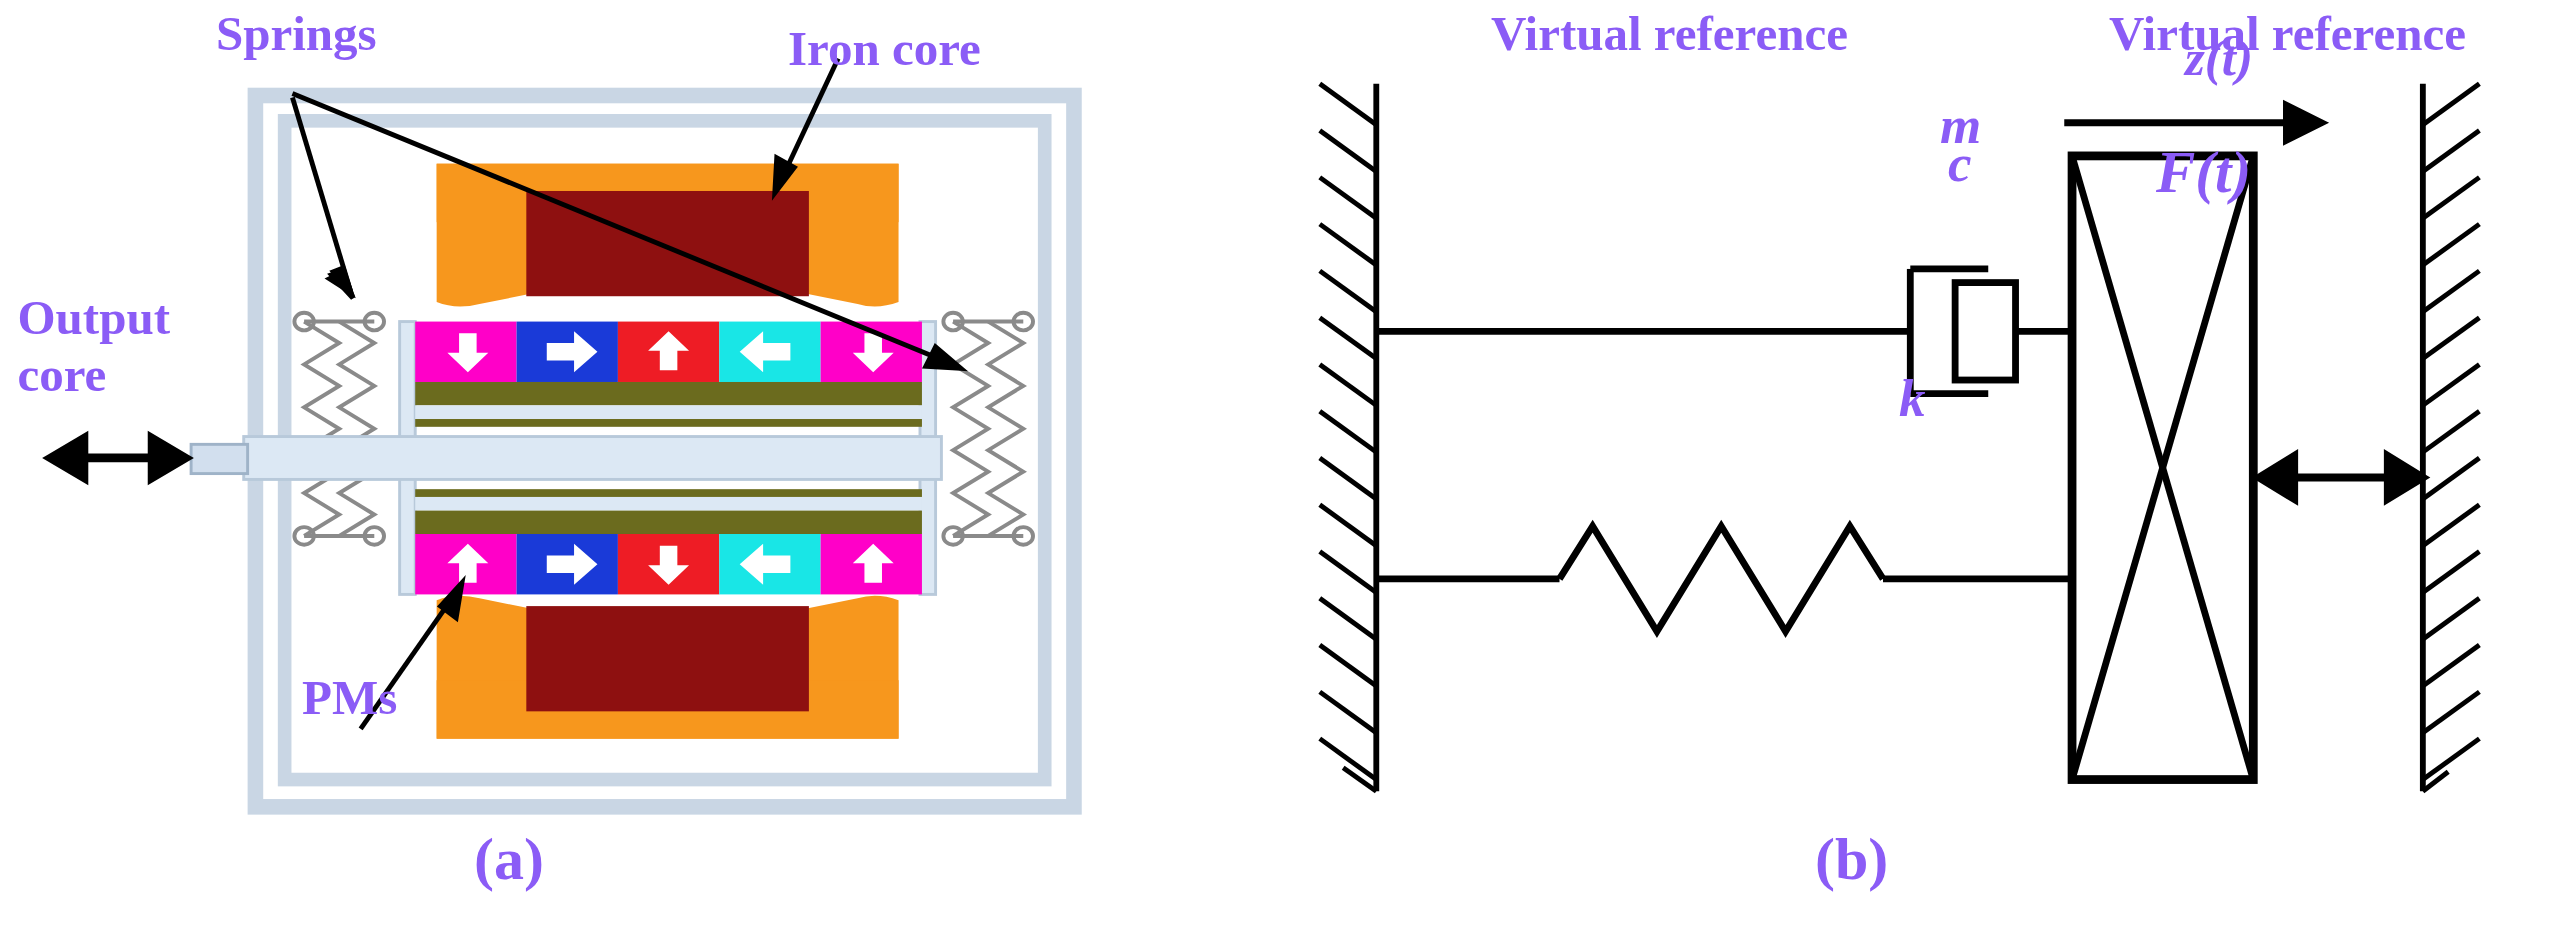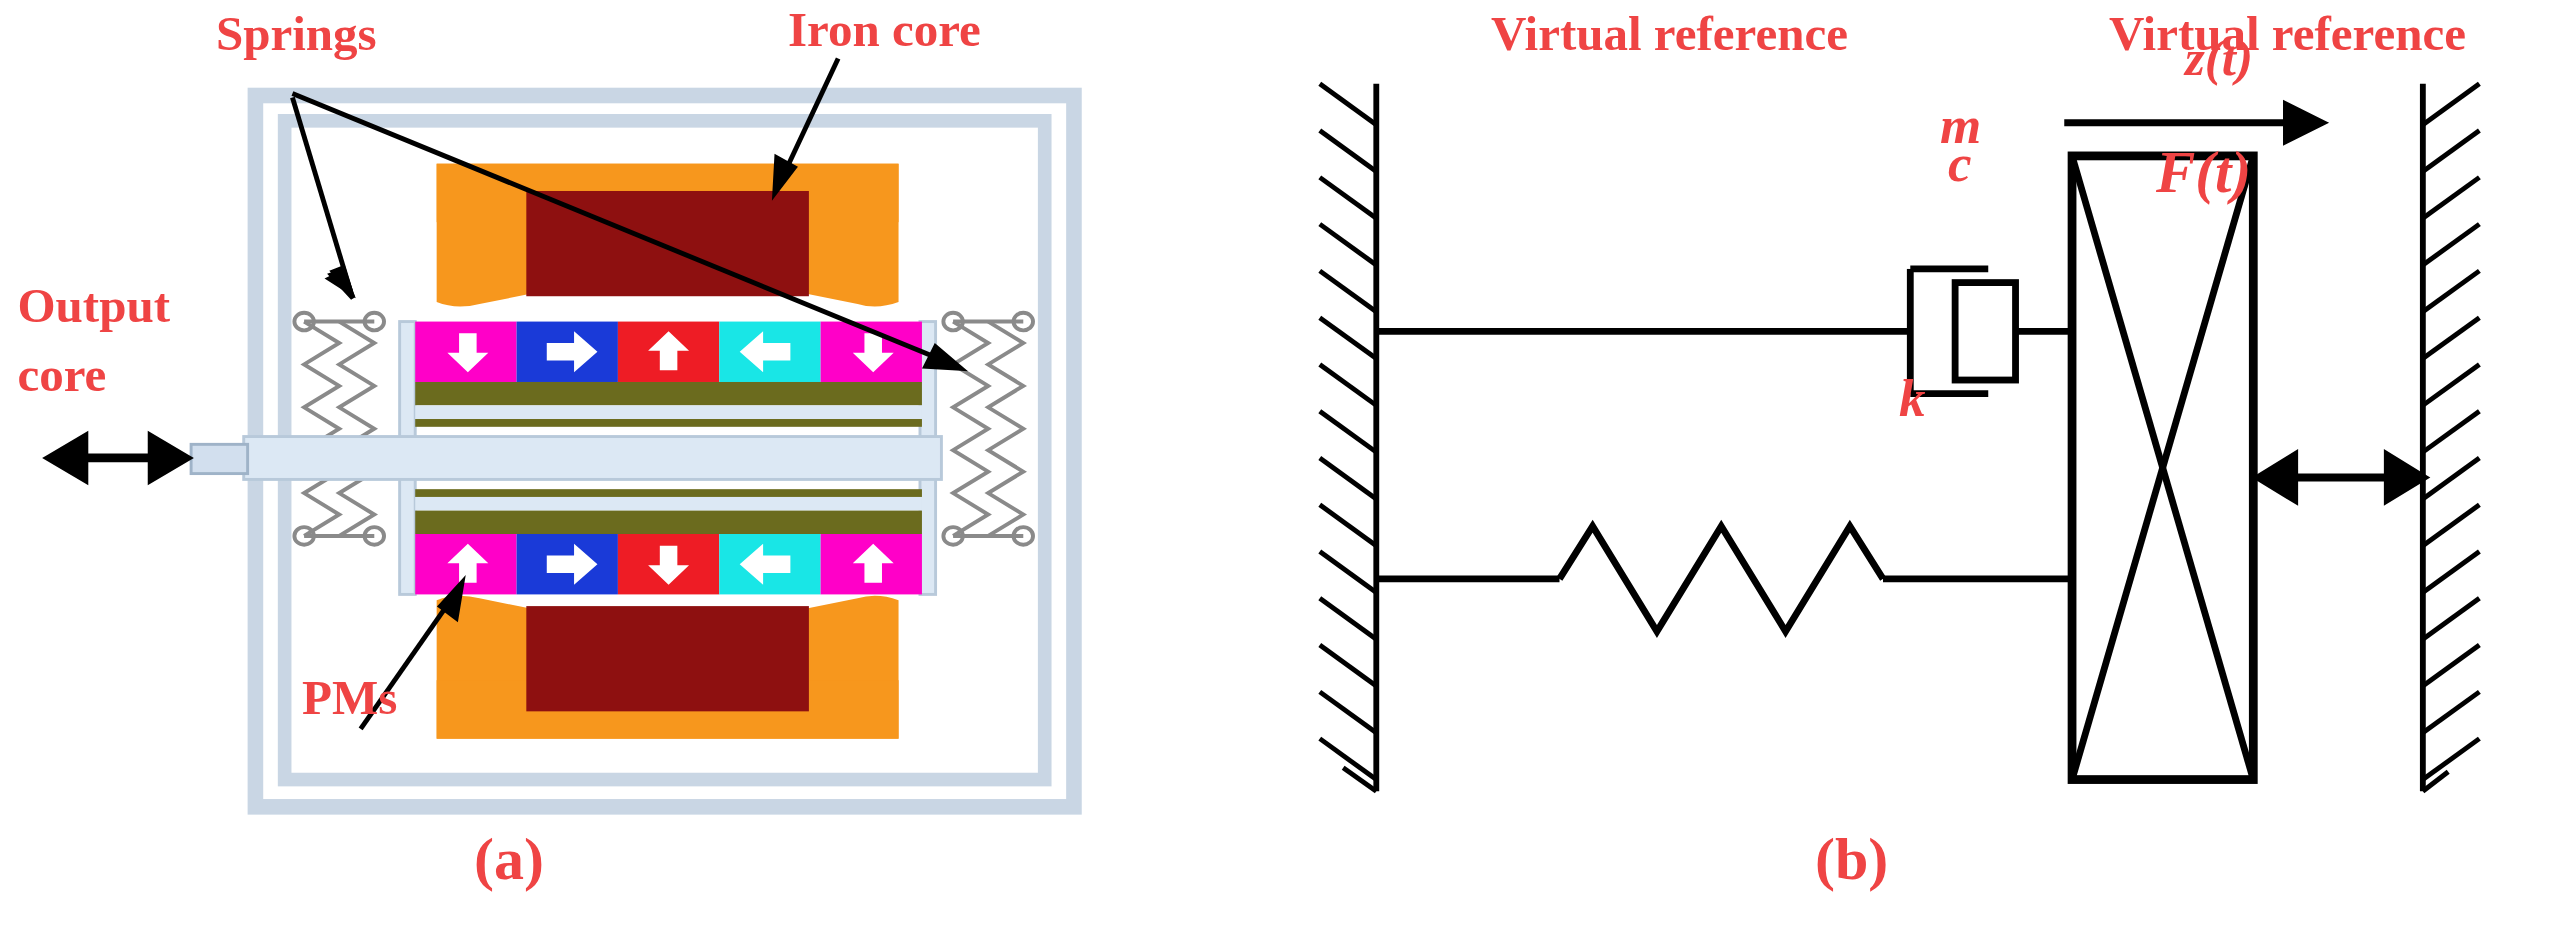--- a/index.html
+++ b/index.html
@@ -15,21 +15,21 @@
     overflow: hidden;
   }
   .figure {
     position: absolute;
     inset: 0;
   }
   .label {
     position: absolute;
     font-family: "Liberation Serif", serif;
     font-weight: bold;
-    color: #ef4444;
+    color: #8b5cf6;
     white-space: pre;
     line-height: 1.08;
   }
   .panel-caption {
     font-size: 60px;
     font-weight: bold;
   }
   .big-label {
     font-size: 49px;
   }
@@ -174,22 +174,22 @@
     </g>
 
     <g data-name="leader-pms" stroke="#000000" stroke-width="5" fill="#000000">
       <line x1="370" y1="748" x2="468" y2="608"></line>
       <polygon points="474,598 468,634 452,622"></polygon>
     </g>
 
   </svg>
 
   <div class="label big-label" style="left:216px; top:7.8px;" data-name="label-springs">Springs</div>
-  <div class="label big-label" style="left:788px; top:4px;" data-name="label-iron-core">Iron core</div>
-  <div class="label big-label" style="left:17.5px; top:280px;" data-name="label-output-force-line1">Output</div>
+  <div class="label big-label" style="left:788px; top:23px;" data-name="label-iron-core">Iron core</div>
+  <div class="label big-label" style="left:17.5px; top:292px;" data-name="label-output-force-line1">Output</div>
   <div class="label big-label" style="left:17.5px; top:349px;" data-name="label-output-force-line2">core</div>
   <div class="label big-label" style="left:302px; top:672px;" data-name="label-pms">PMs</div>
   <div class="label panel-caption" style="left:474px; top:827px;" data-name="caption-panel-a">(a)</div>
 
   <svg width="1309" height="877" viewBox="0 0 1343 900" style="left:1267px; top:0px;" data-name="panel-b-drawing">
 
     <g data-name="wall-left" stroke="#000000" stroke-width="6" fill="none">
       <line x1="112" y1="86" x2="112" y2="812"></line>
       <g stroke-width="5">
         <line x1="112" y1="128" x2="54" y2="86"></line>

